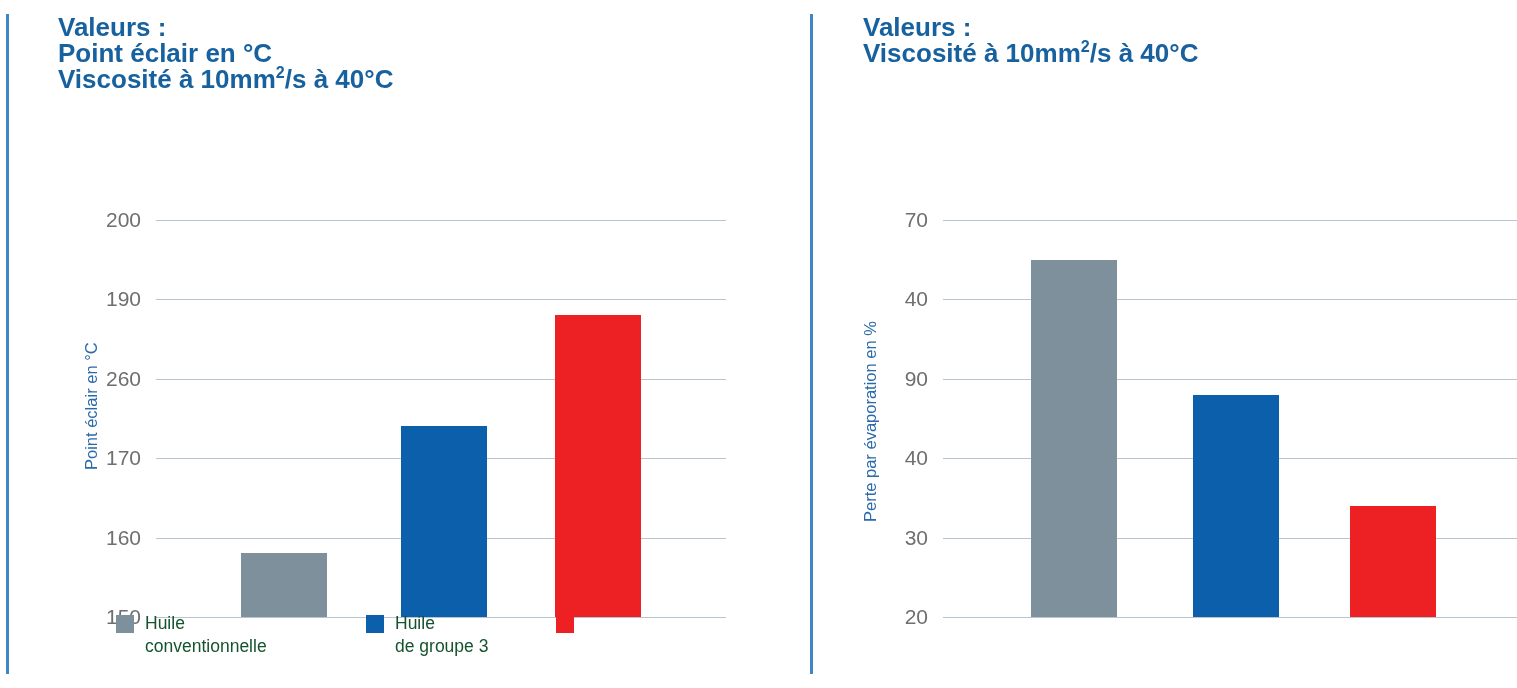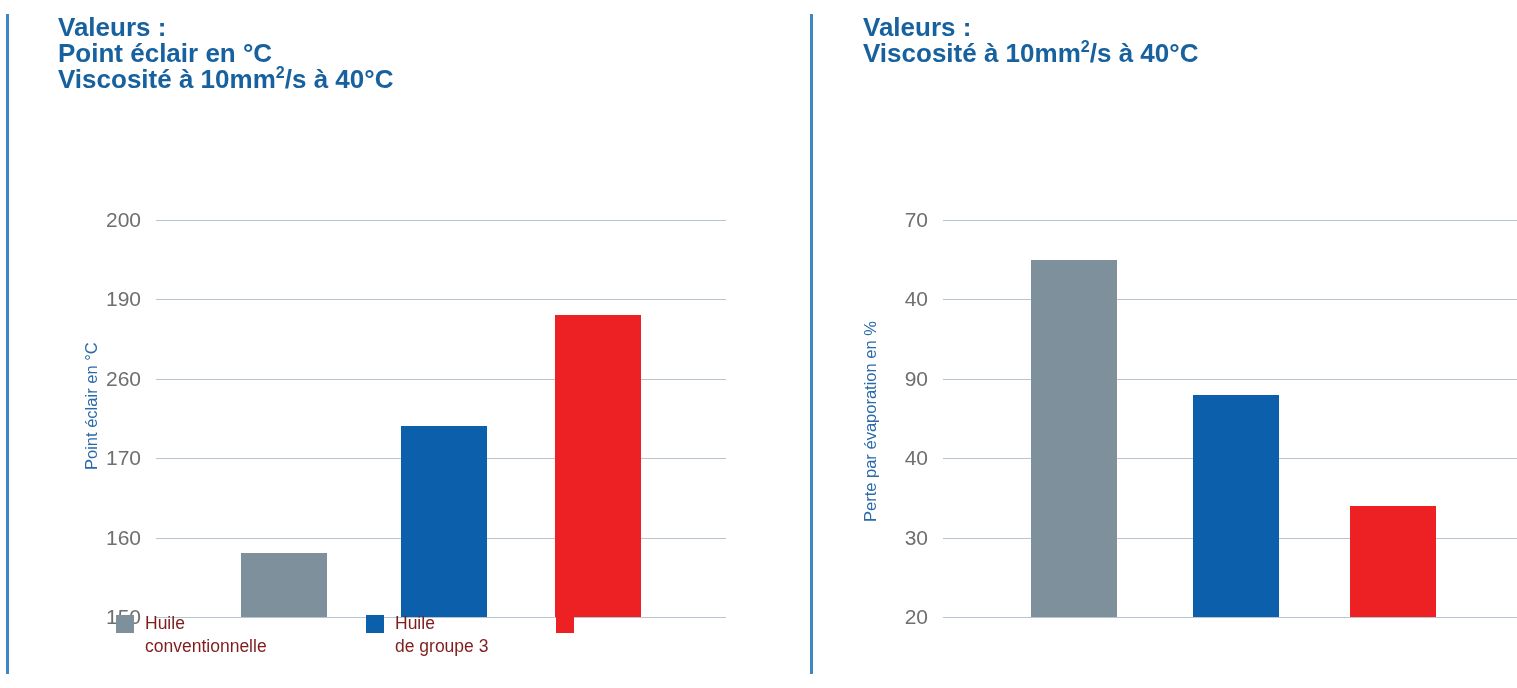--- a/index.html
+++ b/index.html
@@ -116,21 +116,21 @@
     align-items: flex-start;
   }
   .swatch {
     width: 18px;
     height: 18px;
     margin-top: 3px;
     margin-right: 11px;
     flex: 0 0 auto;
   }
   .legend-text {
-    color: #7f1d1d;
+    color: #14532d;
     font-size: 17.5px;
     line-height: 23px;
     white-space: pre-line;
   }
 </style>
 </head>
 <body>
 
 <div class="page">
 

